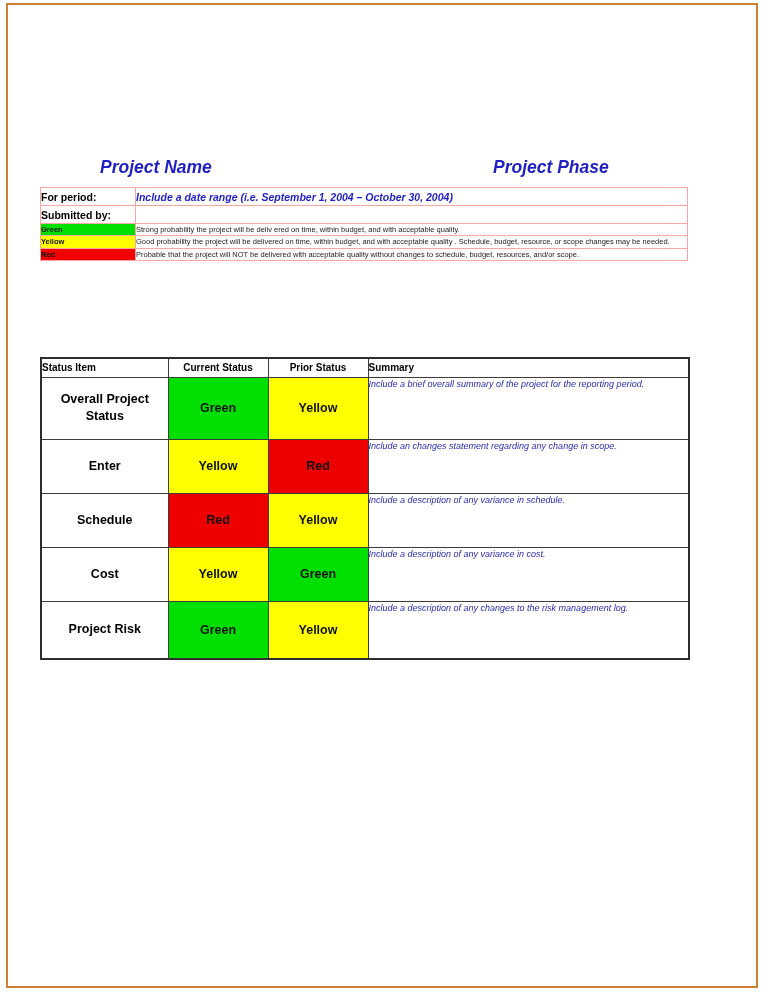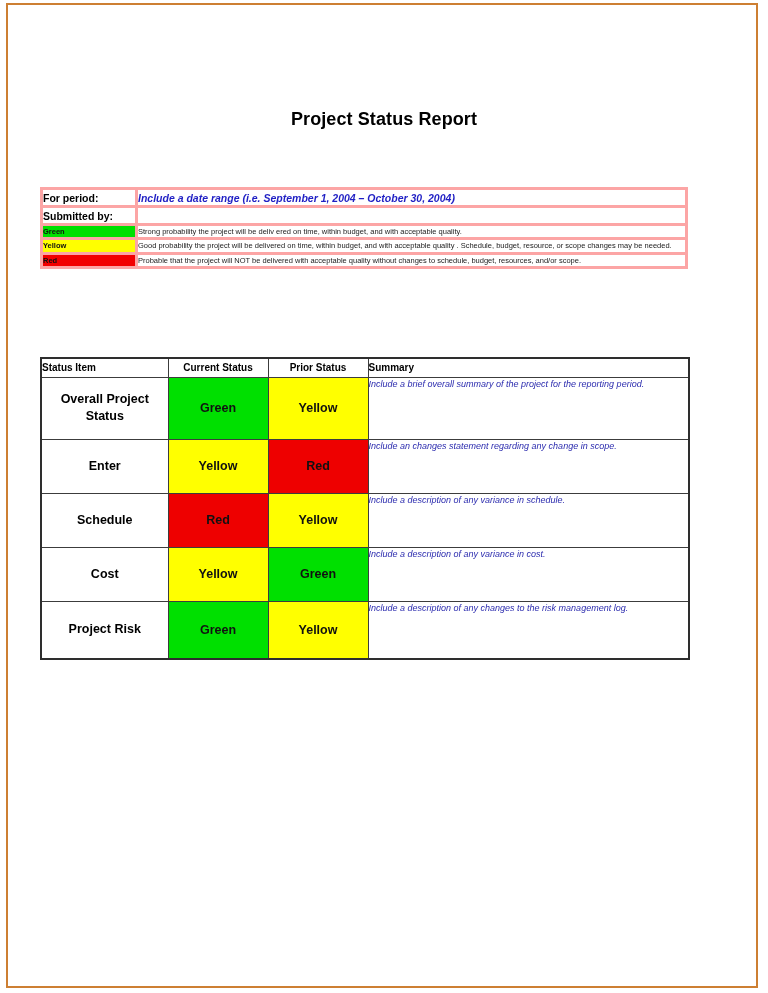--- a/index.html
+++ b/index.html
@@ -76,21 +76,21 @@
   .legend-table {
     position: absolute;
     left: 32px;
     top: 182px;
     width: 648px;
     border-collapse: collapse;
     table-layout: fixed;
     border: 1.5px solid #3a3a3a;
   }
   .legend-table td {
-    border: 3px solid #fca5a5;
+    border: 1px solid #fca5a5;
     padding: 0;
     vertical-align: middle;
     box-sizing: border-box;
   }
   .lt-label {
     width: 95px;
     font-size: 10.5px;
     font-weight: bold;
     color: #000;
     padding: 3px 0 3px 8px;
@@ -215,22 +215,25 @@
     display: block;
     line-height: 1.4;
   }
 </style>
 </head>
 <body>
 
 <div id="page-frame">
   <div id="page-sheet">
 
-    <div class="doc-title">Project Status Report</div>
-
+
+    <div class="pn-row">
+      <span class="pn-name">Project Name</span>
+      <span class="pn-phase">Project Phase</span>
+    </div>
 
     <table class="legend-table">
       <tbody>
         <tr>
           <td class="lt-label">For period:</td>
           <td class="lt-value">Include a date range (i.e. September 1, 2004 – October 30, 2004)</td>
         </tr>
         <tr>
           <td class="lt-label">Submitted by:</td>
           <td class="lt-blank"></td>

